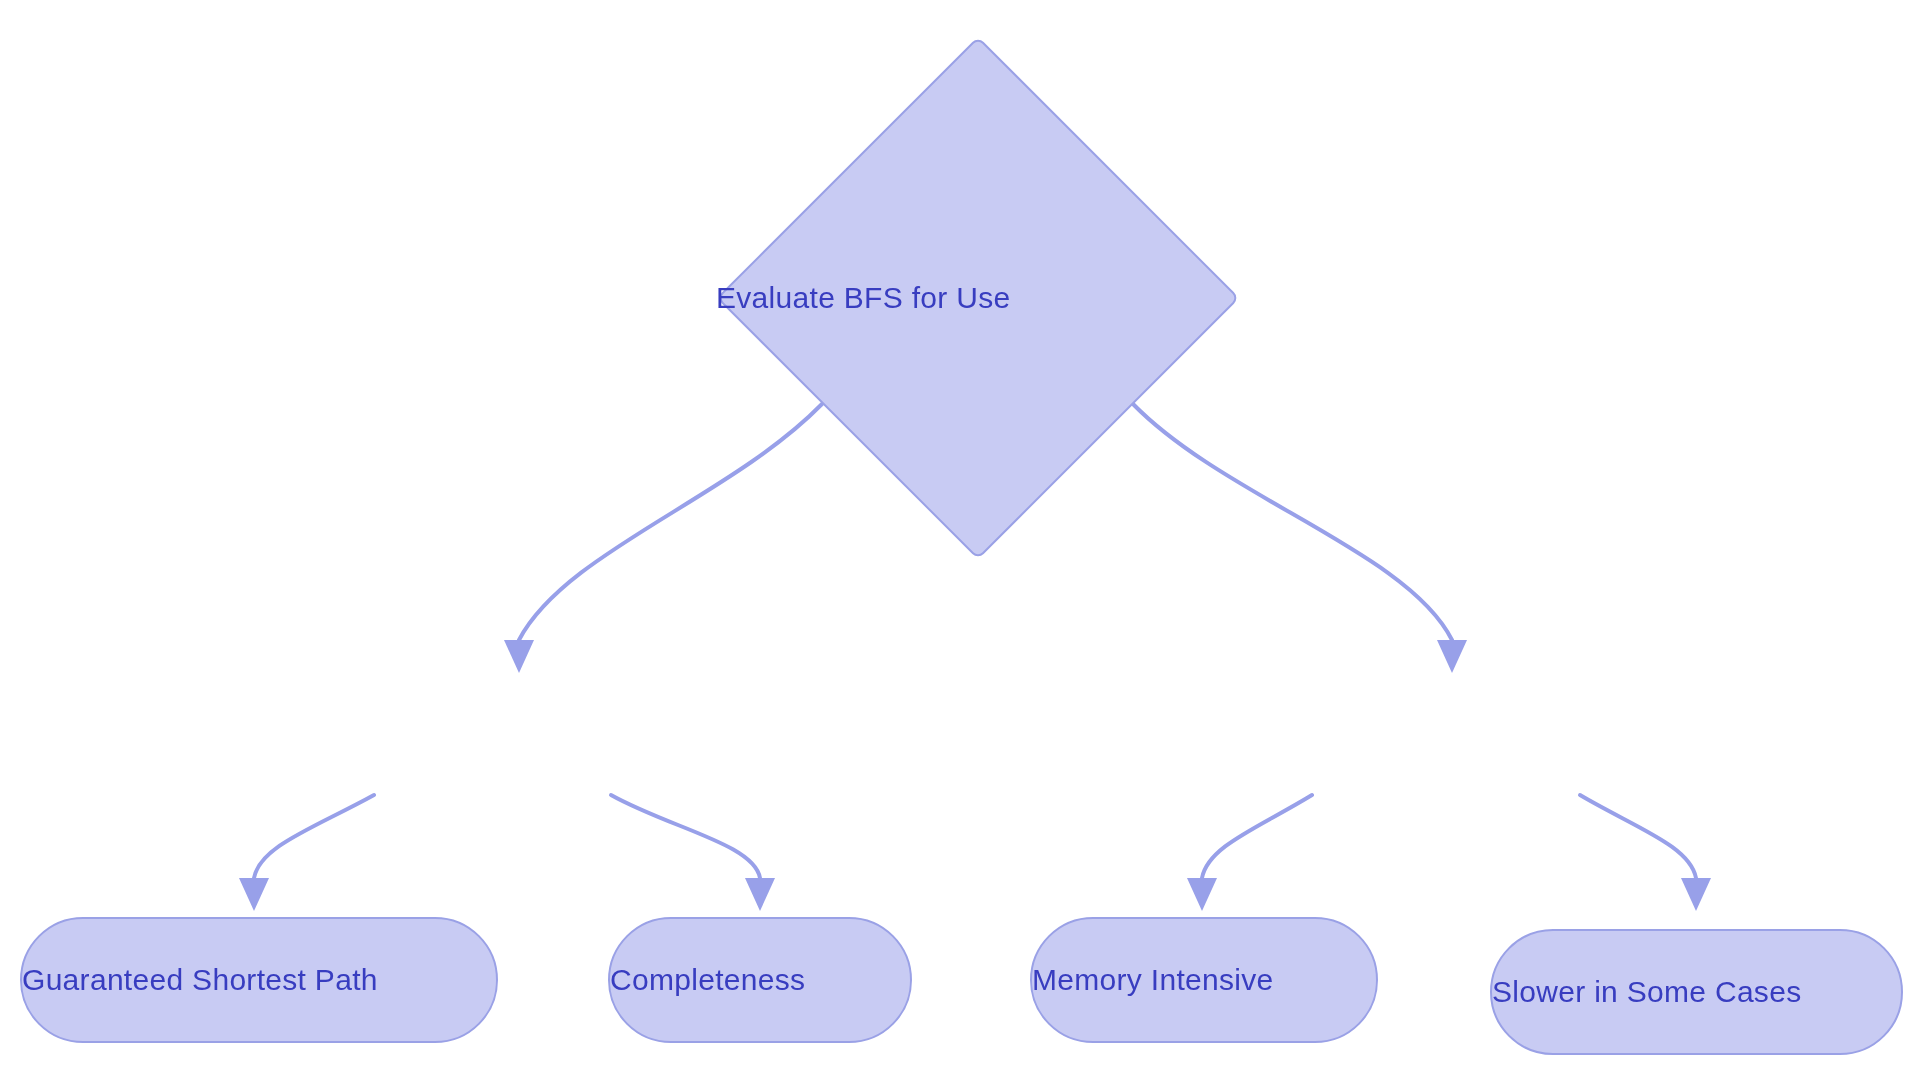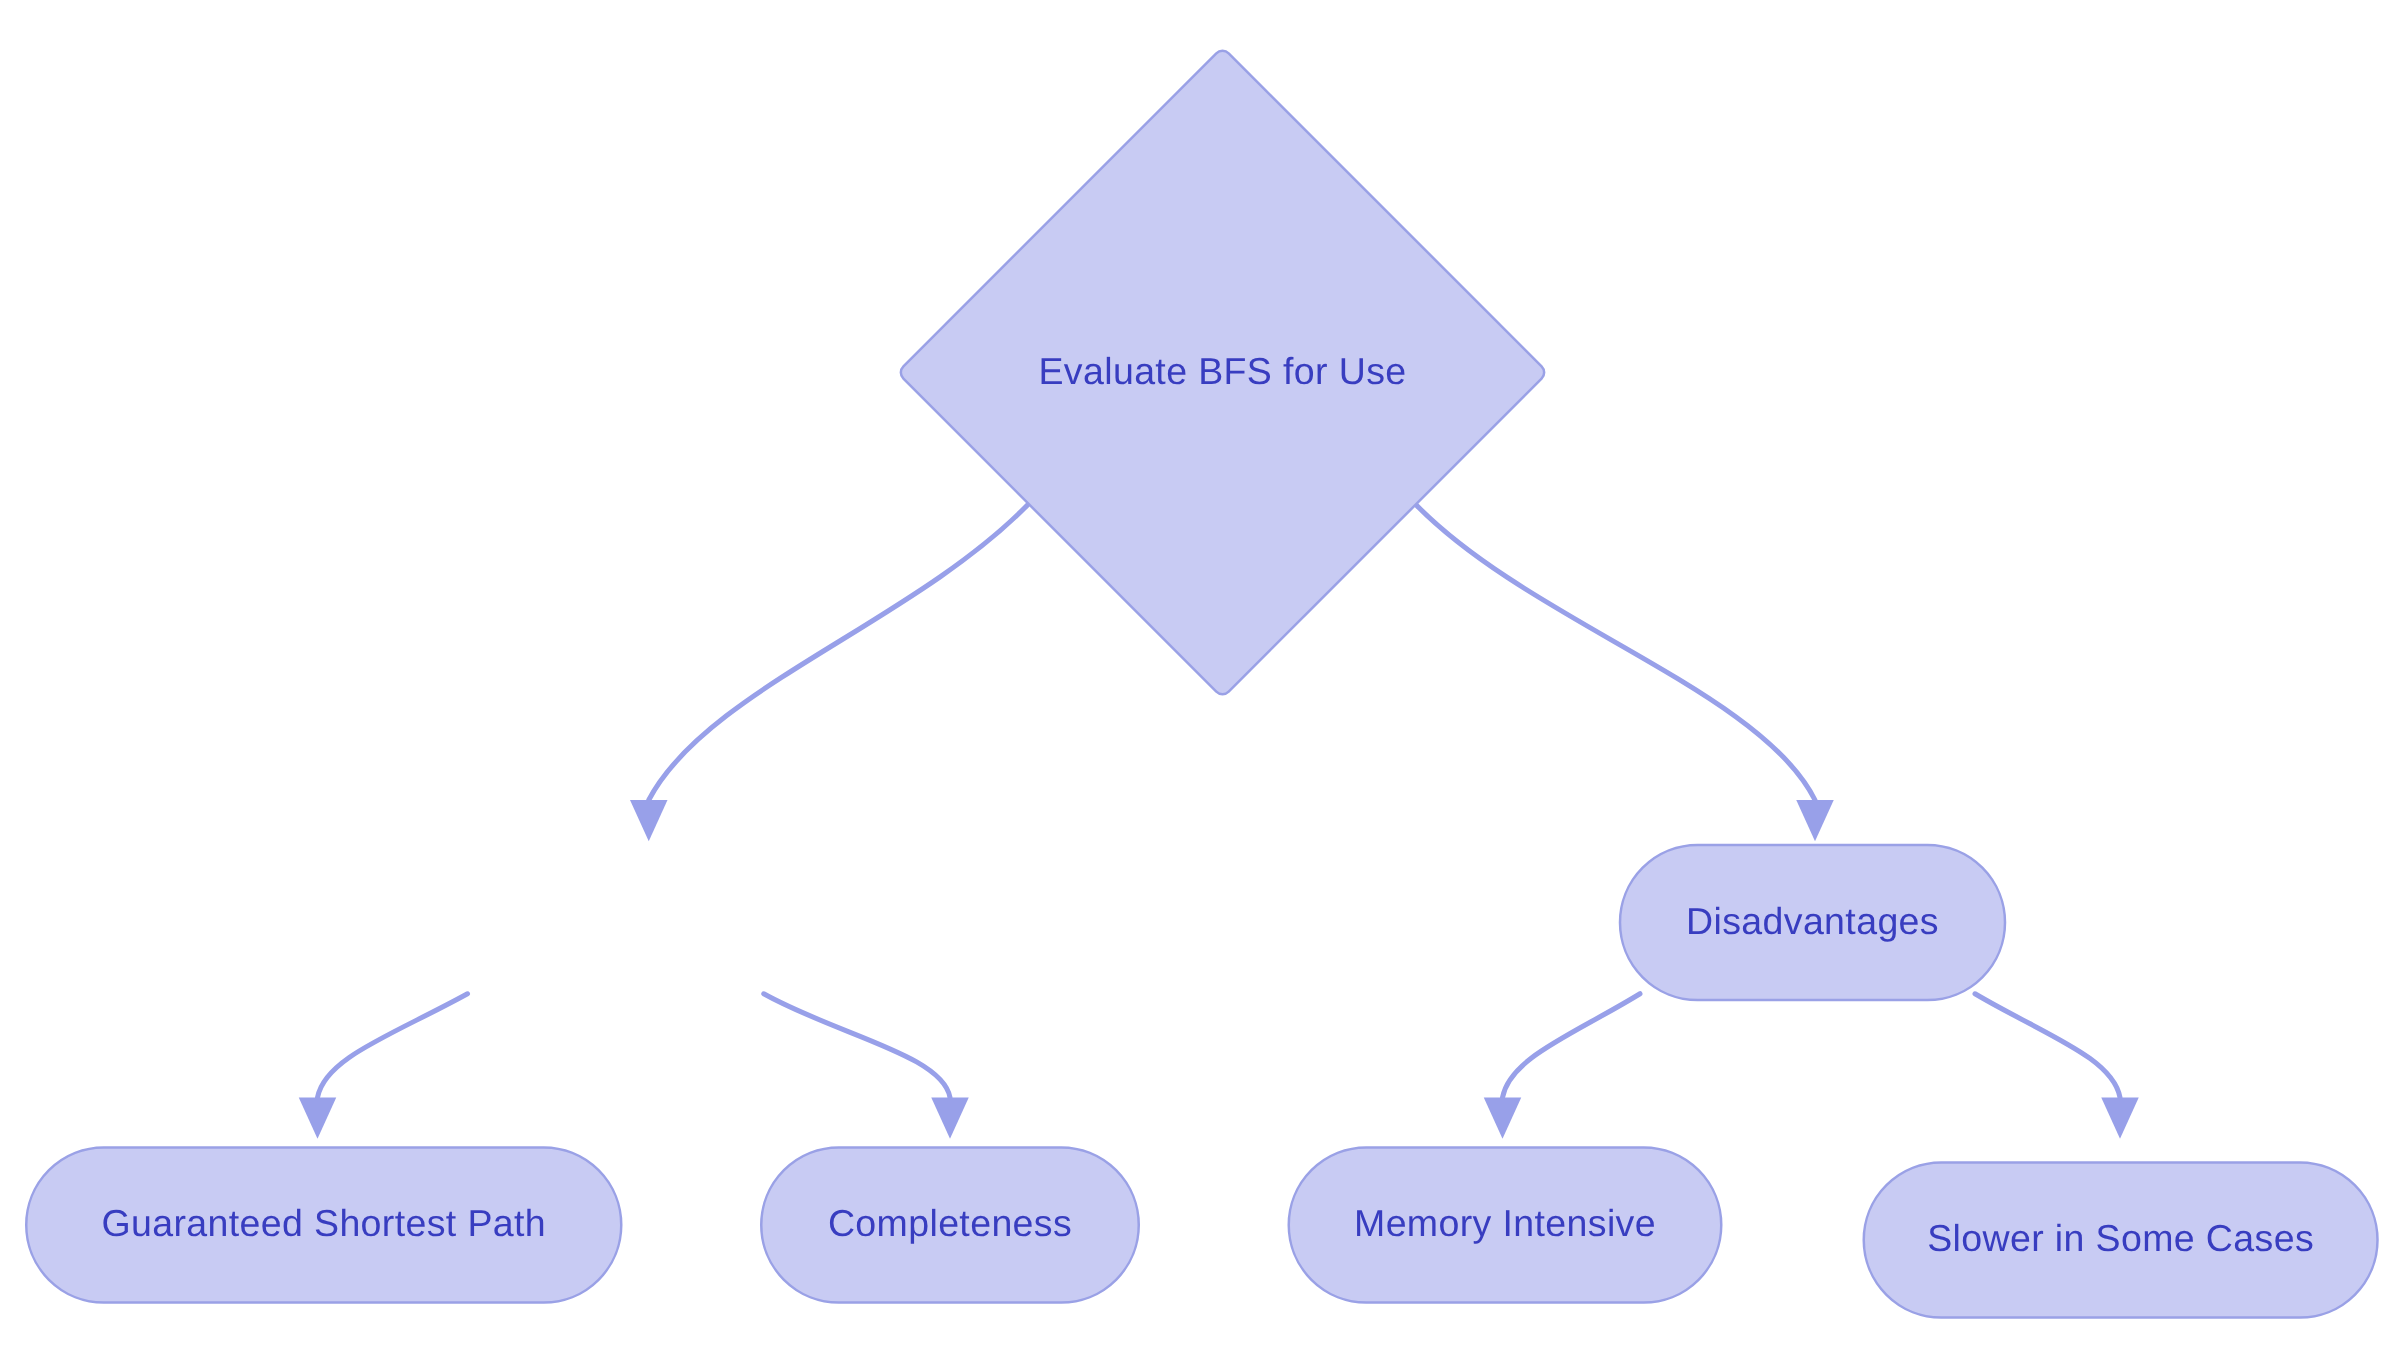--- a/index.html
+++ b/index.html
@@ -29,21 +29,20 @@
     stroke-linecap:round;
   }
   .arrowhead{
     fill:var(--edge);
     stroke:none;
   }
   .node{
     position:absolute;
     display:flex;
     align-items:center;
-    justify-content:center;
     text-align:center;
     color:var(--text);
     font-size:30px;
     letter-spacing:0.3px;
     white-space:nowrap;
   }
   .pill{
     background:var(--node-fill);
     border:2px solid var(--node-border);
     border-radius:63px;
@@ -95,23 +94,20 @@
       <path class="edge-line" d="M 1580 795 C 1636 828, 1690 846, 1696 878"></path>
       <path class="arrowhead" d="M 1681 878 L 1711 878 L 1696 911 Z"></path>
     </g>
   </svg>
 
   <div class="node diamond-node" style="left:716px;top:36px;width:524px;height:523px;">
     <div class="diamond-shape"></div>
     <span class="label">Evaluate BFS for Use</span>
   </div>
 
-  <div class="node pill" style="left:1295px;top:675px;width:310px;height:126px;">
-    <span class="label">Disadvantages</span>
-  </div>
 
   <div class="node pill" style="left:608px;top:917px;width:304px;height:126px;">
     <span class="label">Completeness</span>
   </div>
   <div class="node pill" style="left:20px;top:917px;width:478px;height:126px;">
     <span class="label">Guaranteed Shortest Path</span>
   </div>
   <div class="node pill" style="left:1030px;top:917px;width:348px;height:126px;">
     <span class="label">Memory Intensive</span>
   </div>

